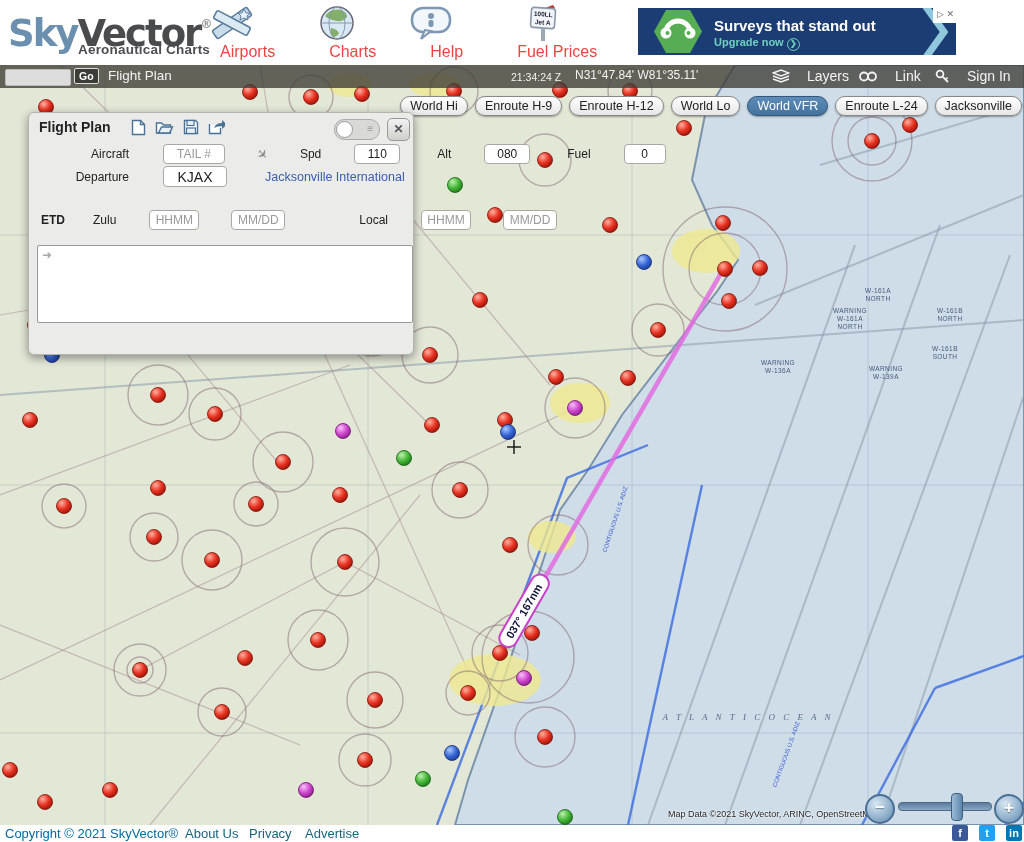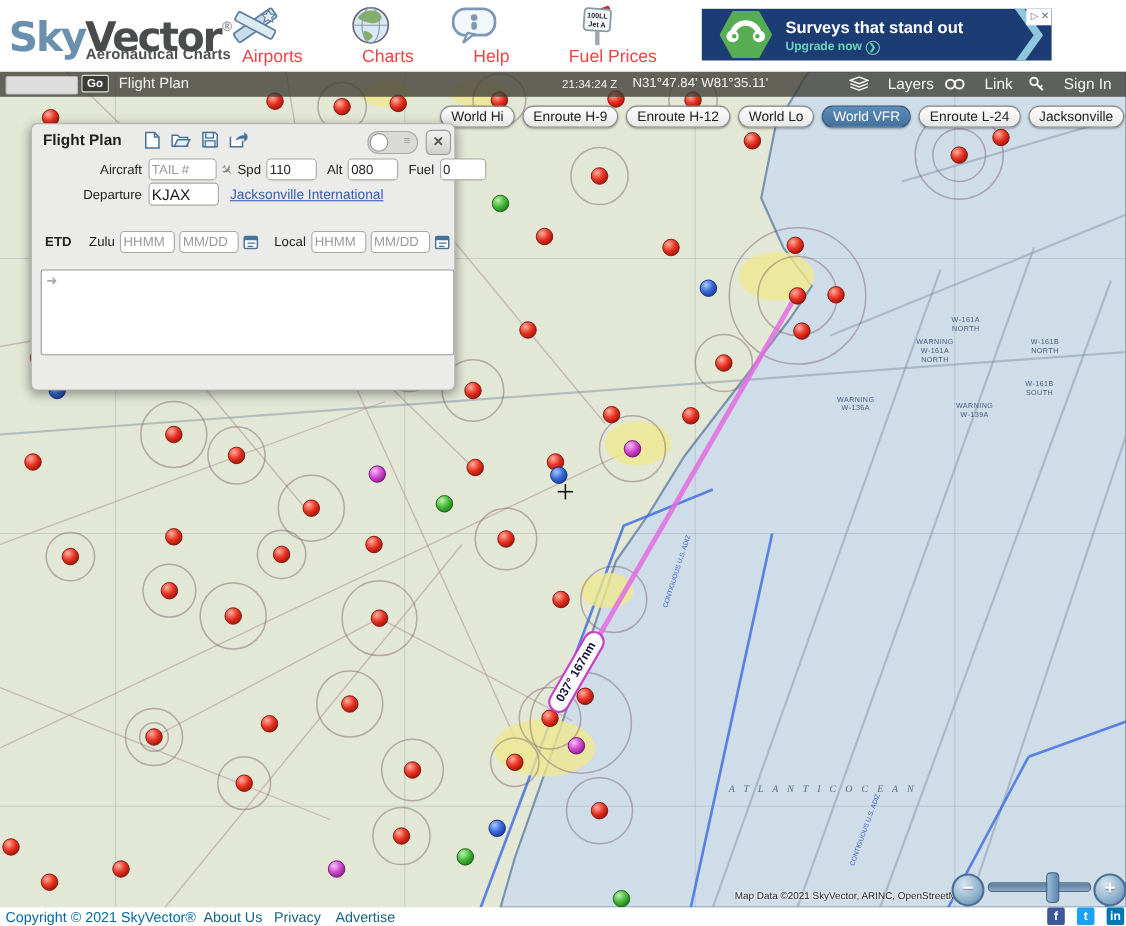--- a/index.html
+++ b/index.html
@@ -66,27 +66,27 @@
   .p-title{position:absolute;left:10px;top:6px;font-size:14px;font-weight:bold;}
   .p-icons{position:absolute;left:102px;top:6px;display:flex;gap:9px;}
   .p-icons svg{cursor:pointer;}
   .toggle{position:absolute;left:305px;top:6px;width:44px;height:19px;background:#d9d9d6;border:1px solid #aaa;
           border-radius:10px;cursor:pointer;}
   .toggle .knob{position:absolute;left:1px;top:1px;width:15px;height:15px;background:#fff;border:1px solid #999;border-radius:50%;}
   .toggle .tlines{position:absolute;right:7px;top:3px;font-size:10px;color:#999;letter-spacing:-1px;}
   .p-close{position:absolute;left:358px;top:5px;width:21px;height:21px;border:1px solid #999;border-radius:5px;
            background:linear-gradient(#f2f2f2,#cfcfcc);color:#555;font-size:12px;font-weight:bold;
            text-align:center;line-height:20px;cursor:pointer;}
-  .prow{position:absolute;left:0;display:flex;align-items:center;width:384px;}
+  .prow{position:absolute;left:0;display:flex;align-items:center;width:384px;gap:28px;}
   .plab{width:100px;text-align:right;margin-right:6px;flex:none;}
-  .inp{border:1px solid #a8a8a4;border-radius:4px;background:#fff;text-align:left;font-size:12px;
+  .inp{border:1px solid #a8a8a4;border-radius:4px;background:#fff;text-align:center;font-size:12px;
        height:16px;font-family:"Liberation Sans",sans-serif;color:#222;padding:1px 2px;}
   .inp::placeholder{color:#999;}
   .code{font-size:14px;width:58px;height:17px;}
-  .lnk{color:#3a5dae;text-decoration:underline;cursor:pointer;margin-left:10px;font-size:12.5px;}
+  .lnk{color:#3a5dae;cursor:pointer;margin-left:10px;font-size:12.5px;}
   .stat-val{color:#1a4fa0;font-weight:bold;}
   .r-icon{display:inline-block;width:13px;height:13px;border-radius:50%;background:#2b66c4;color:#fff;
           font-size:8px;line-height:13px;text-align:center;vertical-align:-2px;margin-left:4px;}
   .p-area{position:absolute;left:8px;top:132px;width:366px;height:72px;background:#fff;border:1px solid #999;
           border-radius:2px;font-size:12px;color:#aaa;padding:2px 4px;cursor:text;}
   .p-btns{position:absolute;right:8px;top:212px;display:flex;gap:8px;}
   .pillbtn{display:flex;align-items:center;gap:6px;background:linear-gradient(#ffffff,#e2e2e0);
            border:1px solid #5a6a88;border-radius:11px;padding:2px 11px;font-size:13px;color:#223a66;cursor:pointer;}
 
   

